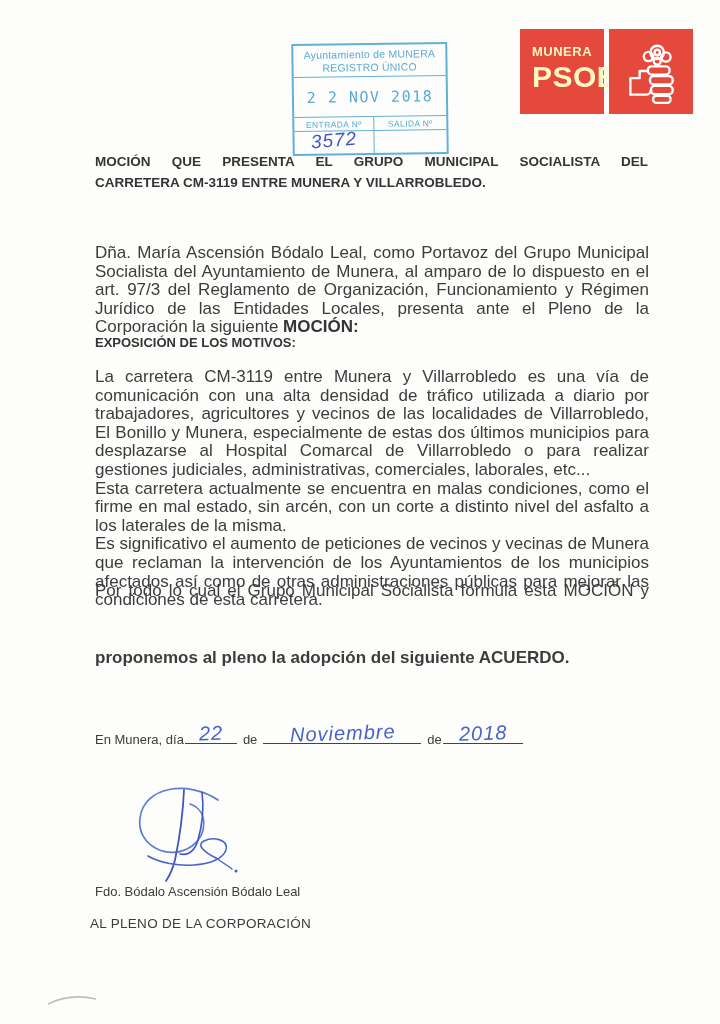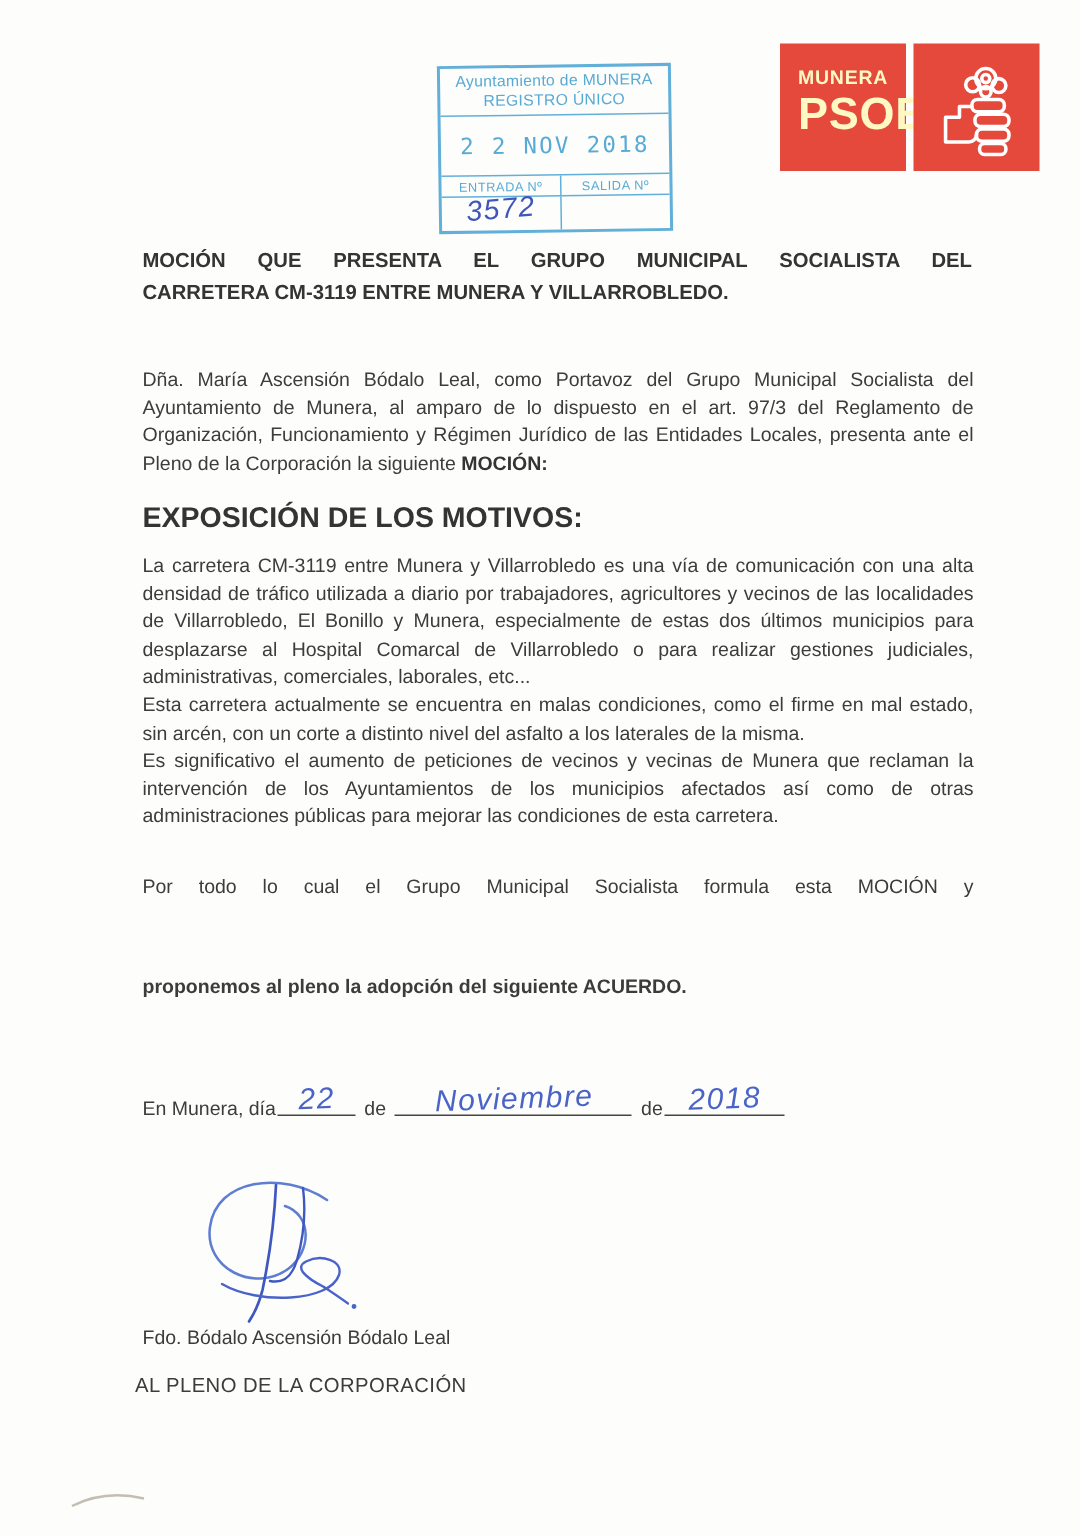--- a/index.html
+++ b/index.html
@@ -62,34 +62,33 @@
   .logo-text{padding:15px 0 0 12px;color:#fef9c3;}
   .logo-muni{font-size:13px;font-weight:bold;letter-spacing:.5px;line-height:15px;}
   .logo-party{font-size:30px;font-weight:bold;letter-spacing:.5px;line-height:32px;margin-top:2px;}
   .logo-icon{display:flex;align-items:center;justify-content:center;}
 
   
   .doc-title{
     position:absolute;left:95px;top:152px;width:553px;
     font-size:13.5px;font-weight:bold;color:#343434;
     line-height:20.5px;
-    margin-top:12px;
   }
   .jline{text-align:justify;text-align-last:justify;}
   .doc-title .last{text-align:left;text-align-last:left;}
 
   .para{
     position:absolute;left:95px;width:554px;
-    font-size:13px;line-height:18.6px;
+    font-size:17px;line-height:18.6px;
     text-align:justify;color:#3c3c3c;
   }
   .intro{top:244px;}
   .motives-heading{
     position:absolute;left:95px;top:335px;
-    font-size:19px;font-weight:bold;color:#343434;
+    font-size:13px;font-weight:bold;color:#343434;
   }
   .motives{top:368px;}
   .motives p{margin:0;}
   .mocion{top:582px;}
   .mocion .l2{font-weight:bold;text-align:left;text-align-last:left;margin-top:48px;}
   .acuerdo{top:659px;font-weight:bold;color:#343434;}
 
   b,.bold{font-weight:bold;color:#343434;}
 
   

